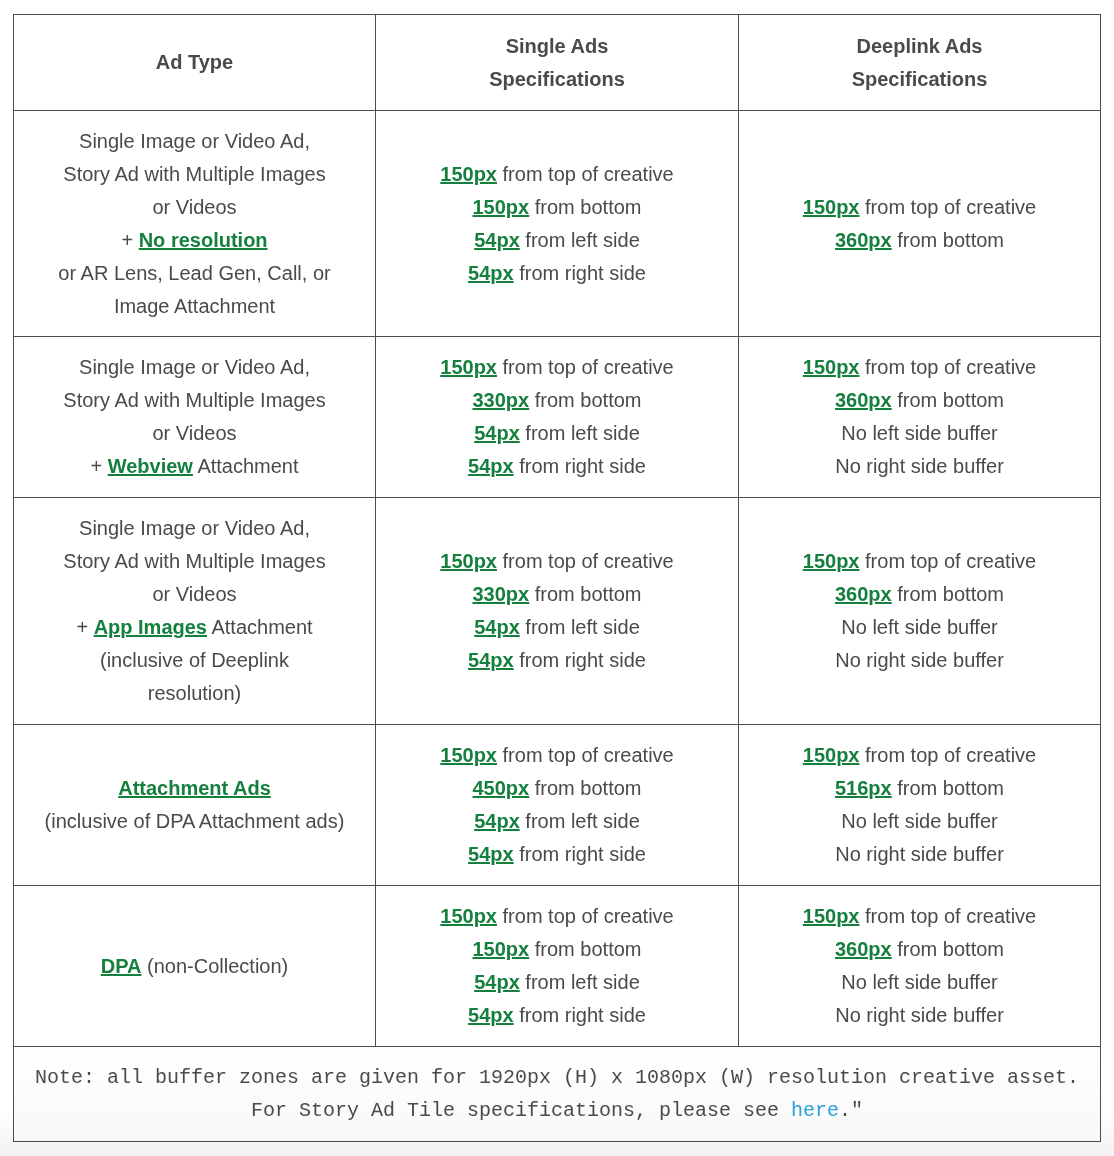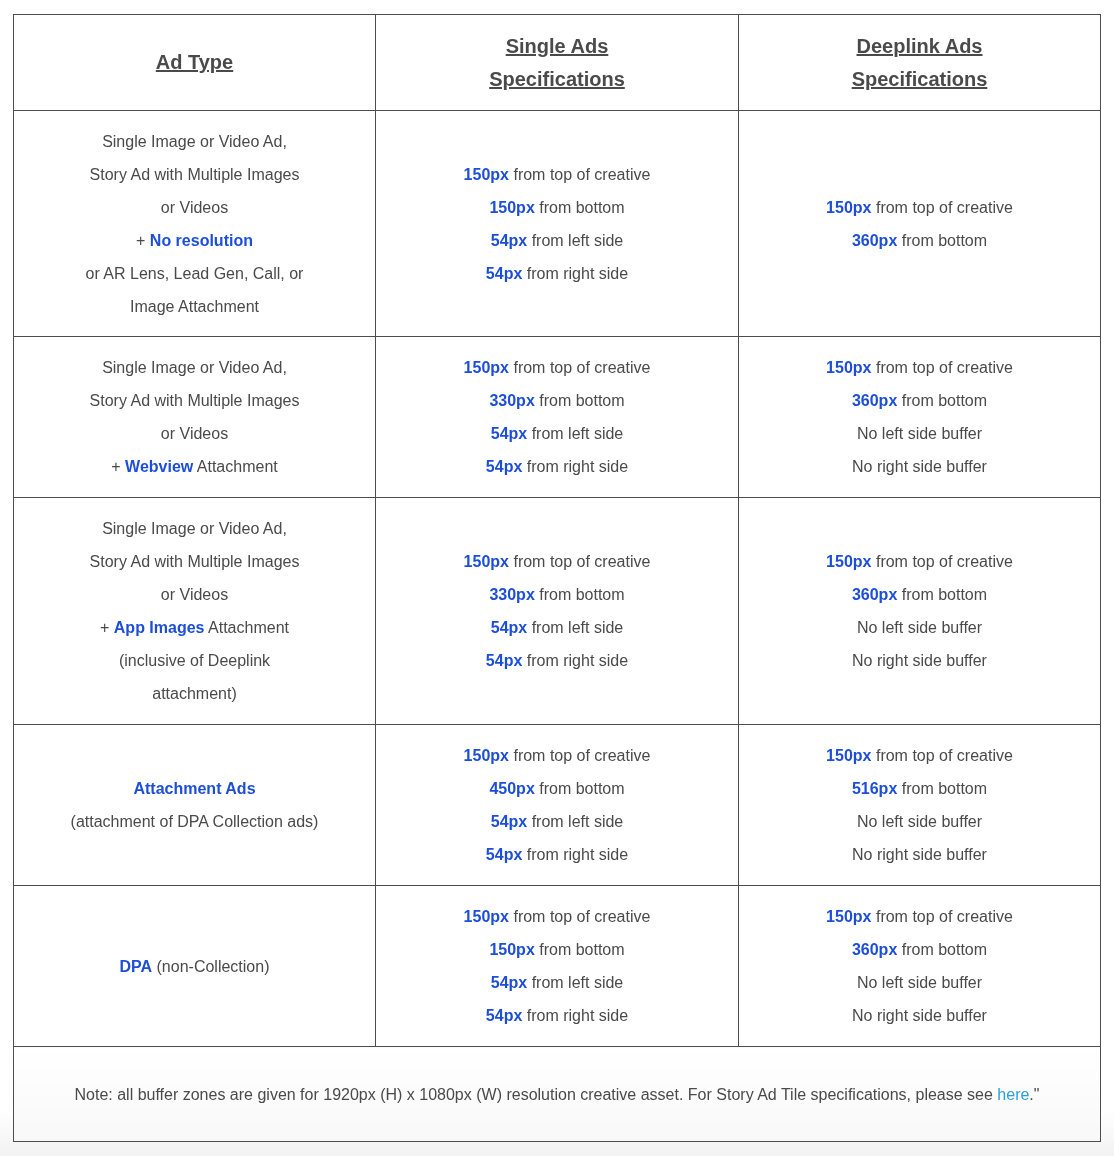--- a/index.html
+++ b/index.html
@@ -21,49 +21,50 @@
       top: 14px;
       width: 1087px;
       border-collapse: collapse;
       table-layout: fixed;
       background: #ffffff;
     }
     .spec-table td, .spec-table th {
       border: 1px solid #4d4d4d;
       text-align: center;
       vertical-align: middle;
-      font-size: 16px;
+      font-size: 20px;
       line-height: 33px;
       padding: 0 6px;
       color: #4a4a4a;
       font-weight: normal;
     }
     .spec-table th {
       font-weight: bold;
       color: #4a4a4a;
       font-size: 20px;
       line-height: 33px;
     }
     col.c1 { width: 362px; }
     col.c2 { width: 363px; }
     col.c3 { width: 362px; }
-    tr.h-row { height: 96px; text-decoration: underline; }
+    tr.h-row { height: 96px; }
     tr.r1 { height: 226px; }
     tr.r2 { height: 161px; }
     tr.r3 { height: 227px; }
     tr.r4 { height: 161px; }
     tr.r5 { height: 161px; }
     tr.note-row { height: 95px; }
     .line { display: block; }
-    b, .bold { font-weight: bold; color: #1d4ed8; }
+    b, .bold { font-weight: bold; color: #15803d; text-decoration: underline; }
     .note-cell {
       text-align: center;
       padding: 0 14px !important;
       background: linear-gradient(to bottom, #ffffff 0%, #f8f8f8 100%);
       line-height: 33px !important;
+      font-family: Liberation Mono, monospace;
     }
     .note-link {
       color: #2a9fd8;
       text-decoration: none;
     }
   </style>
 </head>
 <body>
 
 <table class="spec-table">
@@ -131,40 +132,40 @@
       </td>
     </tr>
 
     <tr class="r3">
       <td>
         <span class="line">Single Image or Video Ad,</span>
         <span class="line">Story Ad with Multiple Images</span>
         <span class="line">or Videos</span>
         <span class="line"><span>+ </span><b>App Images</b><span> Attachment</span></span>
         <span class="line">(inclusive of Deeplink</span>
-        <span class="line">attachment)</span>
+        <span class="line">resolution)</span>
       </td>
       <td>
         <span class="line"><b>150px</b><span> from top of creative</span></span>
         <span class="line"><b>330px</b><span> from bottom</span></span>
         <span class="line"><b>54px</b><span> from left side</span></span>
         <span class="line"><b>54px</b><span> from right side</span></span>
       </td>
       <td>
         <span class="line"><b>150px</b><span> from top of creative</span></span>
         <span class="line"><b>360px</b><span> from bottom</span></span>
         <span class="line">No left side buffer</span>
         <span class="line">No right side buffer</span>
       </td>
     </tr>
 
     <tr class="r4">
       <td>
         <b class="line">Attachment Ads</b>
-        <span class="line">(attachment of DPA Collection ads)</span>
+        <span class="line">(inclusive of DPA Attachment ads)</span>
       </td>
       <td>
         <span class="line"><b>150px</b><span> from top of creative</span></span>
         <span class="line"><b>450px</b><span> from bottom</span></span>
         <span class="line"><b>54px</b><span> from left side</span></span>
         <span class="line"><b>54px</b><span> from right side</span></span>
       </td>
       <td>
         <span class="line"><b>150px</b><span> from top of creative</span></span>
         <span class="line"><b>516px</b><span> from bottom</span></span>

